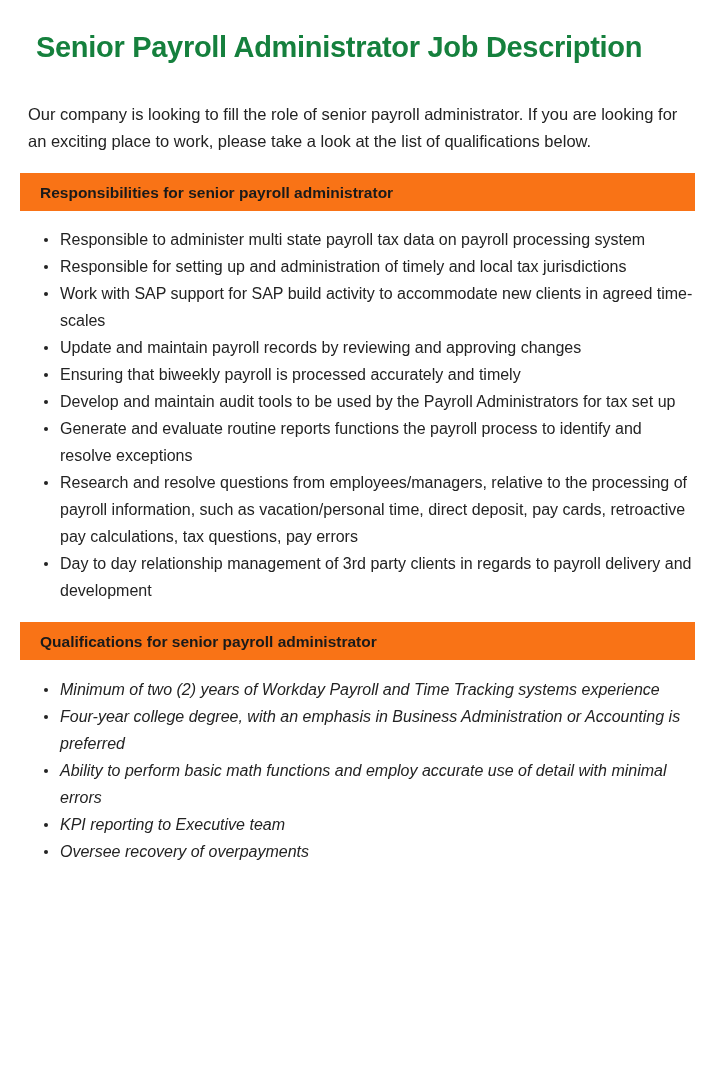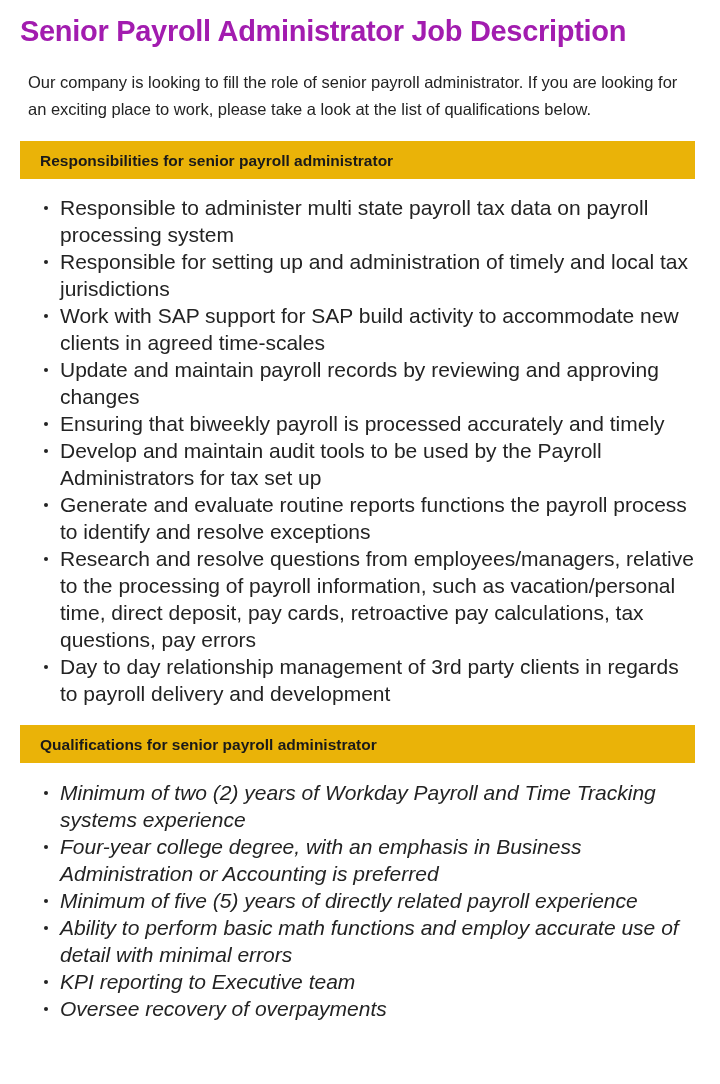--- a/index.html
+++ b/index.html
@@ -14,43 +14,43 @@
     color: #1a1a1a;
     -webkit-font-smoothing: antialiased;
   }
   .page {
     width: 720px;
     box-sizing: border-box;
     padding: 0;
     position: relative;
   }
   .doc-title {
-    margin: 0;
+    margin: 16px;
     padding: 12px 20px 0 20px;
     font-size: 29px;
     line-height: 38px;
     font-weight: 700;
     letter-spacing: -0.3px;
-    color: #a21caf;
+    color: #15803d;
   }
   .intro {
     margin: 0;
     padding: 19px 22px 0 28px;
     font-size: 16.5px;
     line-height: 27px;
     color: #232323;
     font-weight: 400;
   }
   .section {
     margin: 0;
     padding: 0;
   }
   .section-head {
     margin: 18px 25px 0 20px;
-    background: #eab308;
+    background: #f97316;
     height: 38px;
     display: flex;
     align-items: center;
     padding: 0 0 0 20px;
     box-sizing: border-box;
   }
   .section-head-title {
     font-size: 15.5px;
     font-weight: 700;
     color: #1a1a1a;
@@ -58,21 +58,21 @@
   }
   ul.bullets {
     list-style: none;
     margin: 0;
     padding: 14px 24px 0 0;
   }
   ul.bullets li {
     position: relative;
     padding: 0 0 0 60px;
     margin: 0 0 0 0;
-    font-size: 21px;
+    font-size: 16px;
     line-height: 27px;
     color: #232323;
   }
   ul.bullets li::before {
     content: "";
     position: absolute;
     left: 44px;
     top: 12px;
     width: 4px;
     height: 4px;
@@ -116,21 +116,20 @@
     </ul>
   </div>
 
   <div class="section qualifications">
     <div class="section-head">
       <span class="section-head-title">Qualifications for senior payroll administrator</span>
     </div>
     <ul class="bullets">
       <li>Minimum of two (2) years of Workday Payroll and Time Tracking systems experience</li>
       <li>Four-year college degree, with an emphasis in Business Administration or Accounting is preferred</li>
-      <li>Minimum of five (5) years of directly related payroll experience</li>
       <li>Ability to perform basic math functions and employ accurate use of detail with minimal errors</li>
       <li>KPI reporting to Executive team</li>
       <li>Oversee recovery of overpayments</li>
     </ul>
   </div>
 
   <div class="spacer-bottom"></div>
 
 </div>
 

